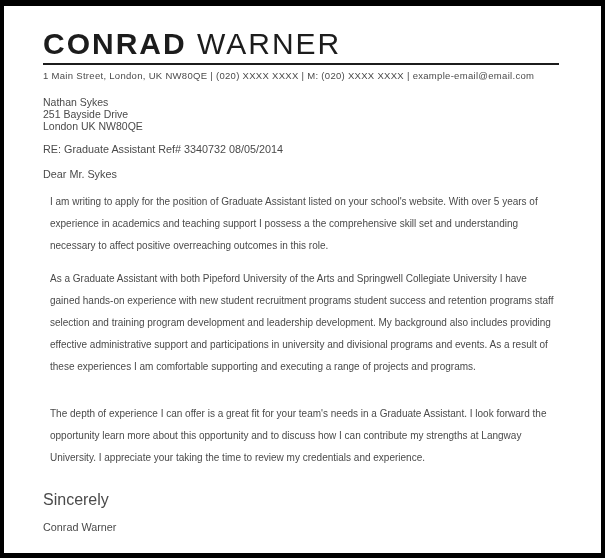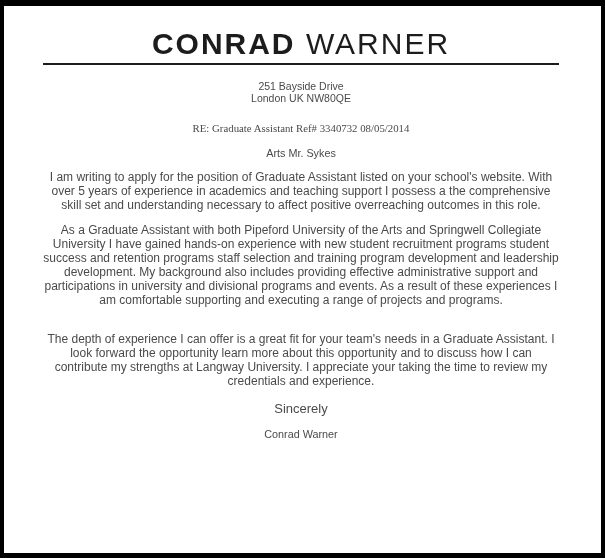--- a/index.html
+++ b/index.html
@@ -8,21 +8,20 @@
 
   .page {
     width: 605px;
     height: 558px;
     background: #ffffff;
     border-style: solid;
     border-color: #000000;
     border-width: 6px 4px 5px 4px;
     padding: 0 42px 13px 39px;
     overflow: hidden;
-    text-align: center;
   }
 
   .name-heading {
     margin-top: 21px;
     font-size: 30px;
     line-height: 33px;
     letter-spacing: 2px;
     color: #1c1c1c;
     white-space: nowrap;
   }
@@ -44,71 +43,73 @@
   }
 
   .recipient-block {
     margin-top: 15px;
     font-size: 10.5px;
     line-height: 12.2px;
     color: #4a4a4a;
   }
 
   .subject-line {
-    margin-top: 18px;
+    margin-top: 10px;
     font-size: 10.8px;
     color: #4a4a4a;
-    font-family: Liberation Serif, serif;
   }
 
   .salutation {
     margin-top: 13px;
     font-size: 10.8px;
     color: #4a4a4a;
   }
 
   .body-paragraph {
     margin-top: 11px;
-    font-size: 12px;
-    line-height: 14px;
+    font-size: 10px;
+    line-height: 22px;
     color: #4a4a4a;
+    margin-left: 7px;
   }
 
   .body-paragraph.extra-gap { margin-top: 25px; }
 
   .closing {
-    margin-top: 13px;
-    font-size: 13px;
+    margin-top: 22px;
+    font-size: 16px;
     color: #4a4a4a;
   }
 
   .signature {
     margin-top: 12px;
     font-size: 10.8px;
     color: #4a4a4a;
   }
 </style>
 </head>
 <body>
 
 <div class="page">
 
   <h1 class="name-heading"><span class="name-first">CONRAD</span> <span class="name-last">WARNER</span></h1>
 
   <div class="header-rule"></div>
 
+  <div class="contact-line">1 Main Street, London, UK NW80QE  |  (020) XXXX XXXX  |  M: (020) XXXX XXXX  |  example-email@email.com</div>
 
   <div class="recipient-block">
+    <div>Nathan Sykes</div>
     <div>251 Bayside Drive</div>
     <div>London UK NW80QE</div>
   </div>
 
   <div class="subject-line">RE: Graduate Assistant Ref# 3340732 08/05/2014</div>
 
-  <div class="salutation">Arts Mr. Sykes</div>
+  <div class="salutation">Dear Mr. Sykes</div>
 
   <p class="body-paragraph">I am writing to apply for the position of Graduate Assistant listed on your school's website. With over 5 years of experience in academics and teaching support I possess a the comprehensive skill set and understanding necessary to affect positive overreaching outcomes in this role.</p>
 
   <p class="body-paragraph">As a Graduate Assistant with both Pipeford University of the Arts and Springwell Collegiate University I have gained hands-on experience with new student recruitment programs student success and retention programs staff selection and training program development and leadership development. My background also includes providing effective administrative support and participations in university and divisional programs and events. As a result of these experiences I am comfortable supporting and executing a range of projects and programs.</p>
 
   <p class="body-paragraph extra-gap">The depth of experience I can offer is a great fit for your team's needs in a Graduate Assistant. I look forward the opportunity learn more about this opportunity and to discuss how I can contribute my strengths at Langway University. I appreciate your taking the time to review my credentials and experience.</p>
 
   <div class="closing">Sincerely</div>
 
   <div class="signature">Conrad Warner</div>

